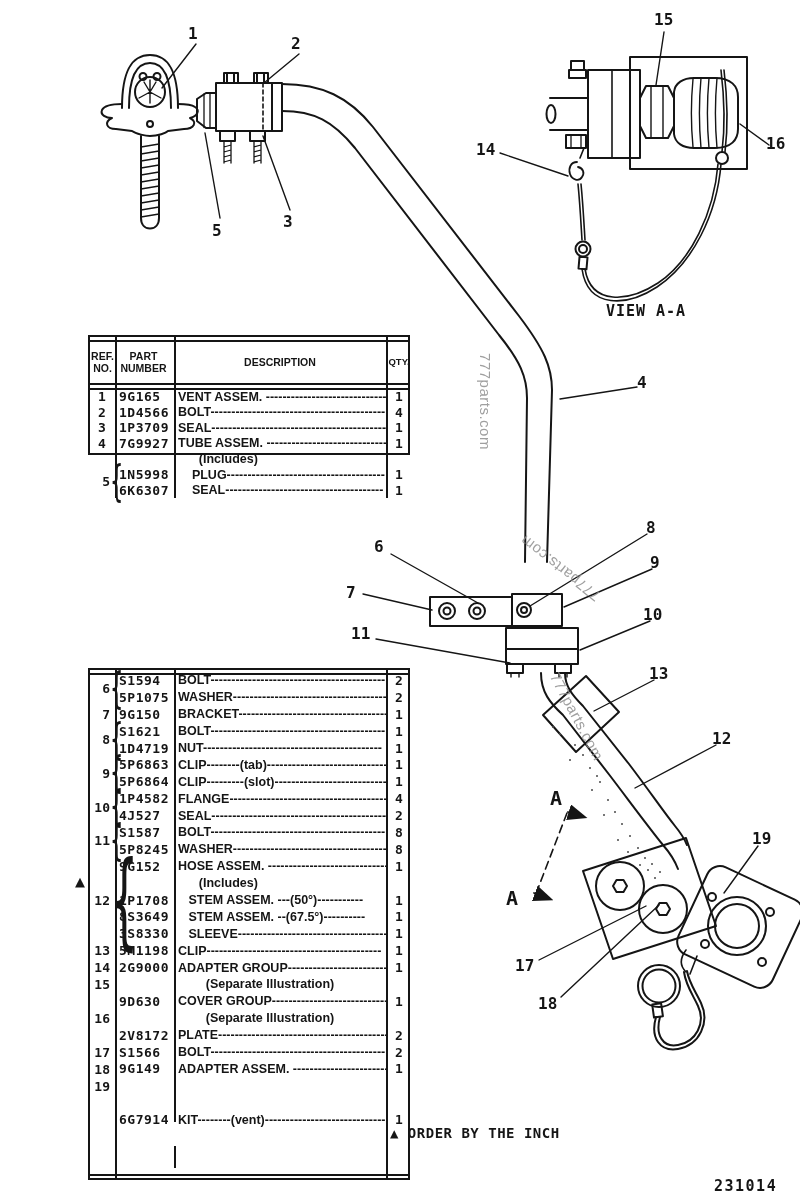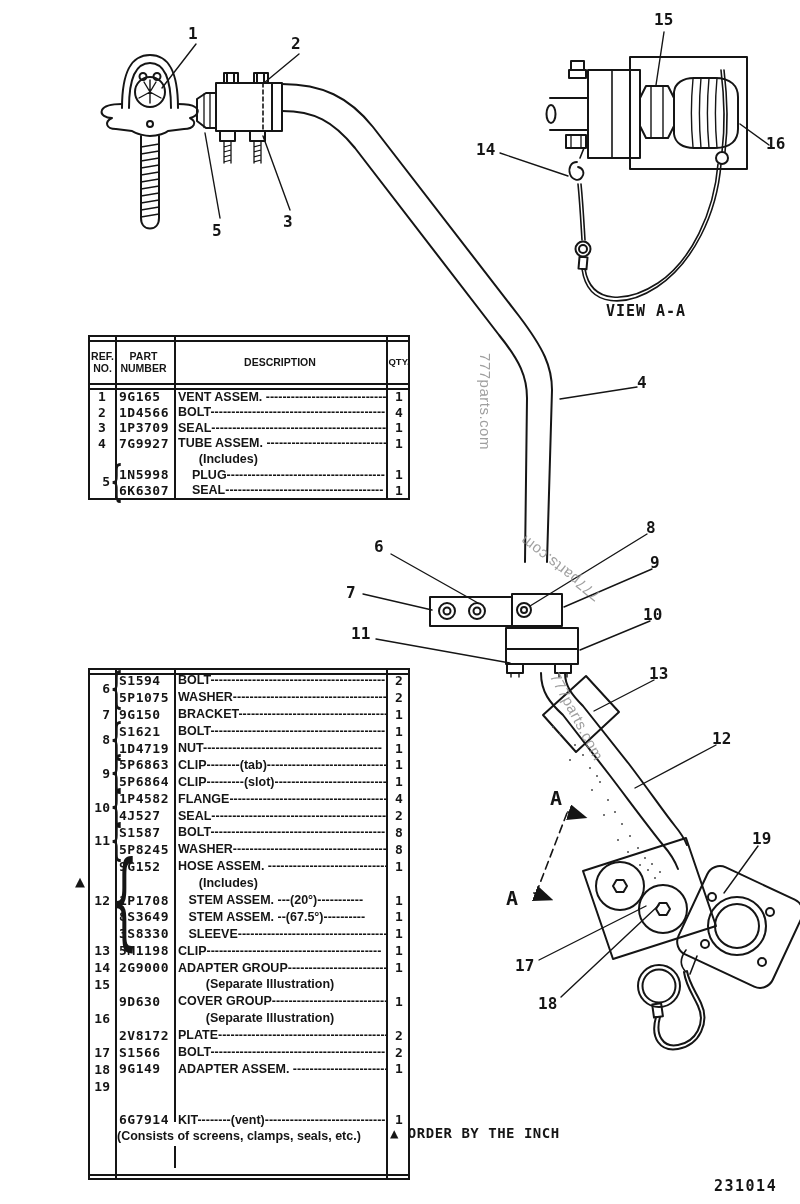--- a/index.html
+++ b/index.html
@@ -11,21 +11,21 @@
            white-space:nowrap;}
   .amark{position:absolute;font:700 20px "DejaVu Sans Mono",monospace;color:#151515;}
   .viewlabel{position:absolute;font:700 15px "DejaVu Sans Mono",monospace;letter-spacing:1px;}
   .wm{position:absolute;width:124px;text-align:center;color:#8f8f8f;opacity:.85;
       font:400 15px "Liberation Sans",sans-serif;letter-spacing:.5px;pointer-events:none;}
   .footer-note{position:absolute;left:390px;top:1125px;font:700 14px "DejaVu Sans Mono",monospace;letter-spacing:.5px;}
   .doc-num{position:absolute;left:714px;top:1177px;font:700 15px "DejaVu Sans Mono",monospace;letter-spacing:1.5px;}
 
   
   .ptable{position:absolute;left:88px;width:322px;border:2.2px solid #151515;background:#fff;box-sizing:border-box;}
-  .t1{top:335px;height:165px;}
+  .t1{top:335px;height:120px;}
   .t2{top:668px;height:512px;}
   .hline{position:absolute;left:0;width:100%;height:2px;background:#151515;}
   .vline{position:absolute;width:2px;background:#151515;}
   .hdr{position:absolute;font:700 10.5px "Liberation Sans",sans-serif;text-align:center;line-height:12px;}
   .rows{position:absolute;left:0;width:100%;}
   .trow{position:relative;width:100%;}
   .t1 .trow{height:15.55px;}
   .t2 .trow{height:16.9px;}
   .cell{position:absolute;top:0;height:100%;overflow:hidden;white-space:pre;
         display:flex;align-items:center;box-sizing:border-box;}
@@ -363,21 +363,21 @@
     <div class="trow">
       <span class="cell c-part">9G152</span>
       <span class="cell c-desc">HOSE ASSEM. ----------------------------------</span>
       <span class="cell c-qty">1</span>
     </div>
     <div class="trow">
       <span class="cell c-desc">      (Includes)</span>
     </div>
     <div class="trow">
       <span class="cell c-part">1P1708</span>
-      <span class="cell c-desc">   STEM ASSEM. ---(20°)-----------</span>
+      <span class="cell c-desc">   STEM ASSEM. ---(50°)-----------</span>
       <span class="cell c-qty">1</span>
     </div>
     <div class="trow">
       <span class="cell c-part">8S3649</span>
       <span class="cell c-desc">   STEM ASSEM. --(67.5°)----------</span>
       <span class="cell c-qty">1</span>
     </div>
     <div class="trow">
       <span class="cell c-part">3S8330</span>
       <span class="cell c-desc">   SLEEVE-------------------------------------</span>
@@ -418,23 +418,20 @@
       <span class="cell c-part">9G149</span>
       <span class="cell c-desc">ADAPTER ASSEM. -------------------------------</span>
       <span class="cell c-qty">1</span>
     </div>
     <div class="trow"></div>
     <div class="trow"></div>
     <div class="trow">
       <span class="cell c-part">6G7914</span>
       <span class="cell c-desc">KIT--------(vent)-----------------------------</span>
       <span class="cell c-qty">1</span>
-    </div>
-    <div class="trow">
-      <span class="cell c-span">(Consists of screens, clamps, seals, etc.)</span>
     </div>
   </div>
 
   <div class="refmark" style="top:2px;height:33.8px">
     <span class="refnum">6</span>
     <span class="brace b2">{</span>
   </div>
   <div class="refmark" style="top:35.8px;height:16.9px">
     <span class="refnum">7</span>
   </div>

